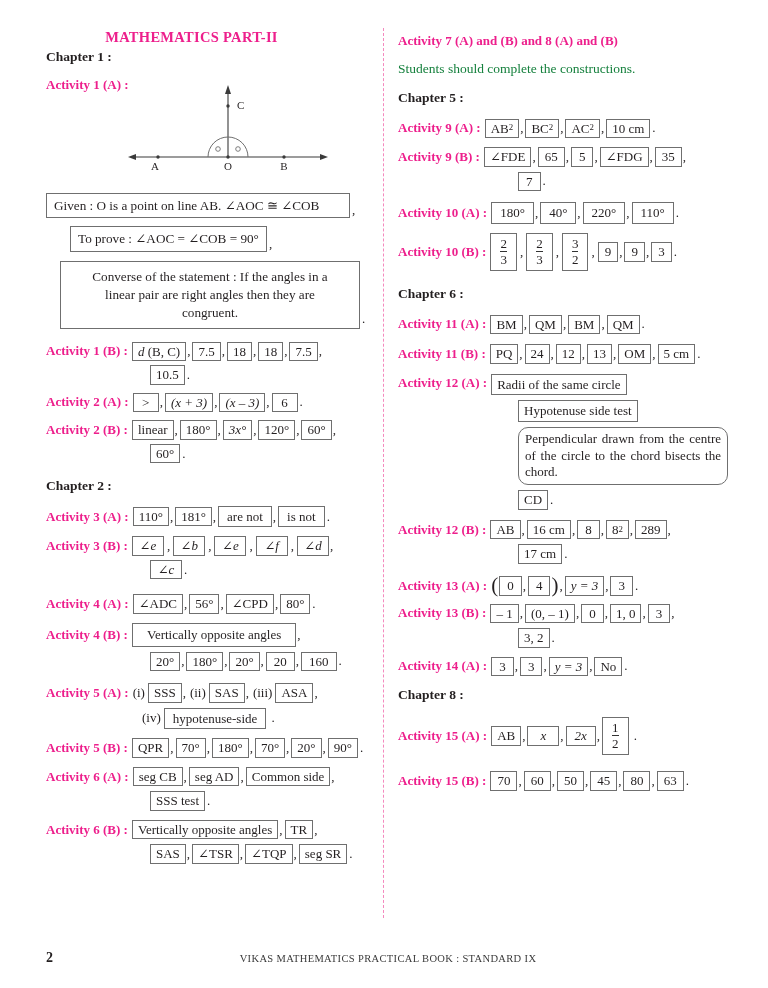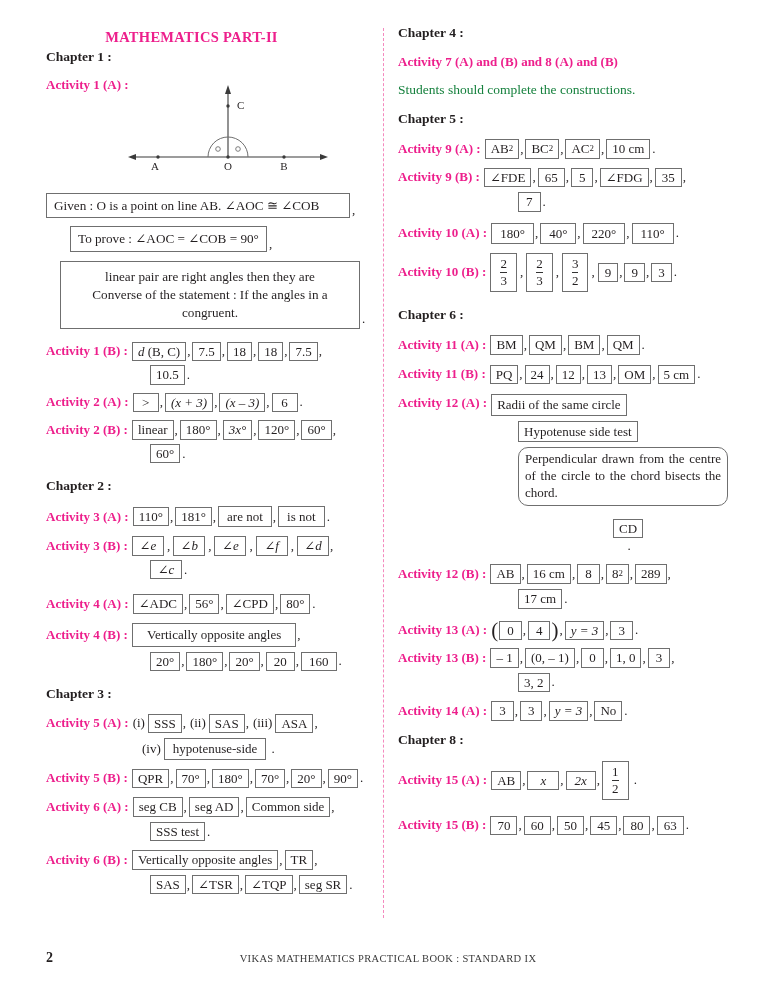--- a/index.html
+++ b/index.html
@@ -193,22 +193,22 @@
       <span class="term">,</span>
     </div>
 
     <div class="stmt-wrap" style="margin-top:8px; padding-left:24px;">
       <div class="stmt">To prove : ∠AOC = ∠COB = 90°</div>
       <span class="term">,</span>
     </div>
 
     <div class="stmt-wrap" style="margin-top:9px; padding-left:14px; align-items:flex-end;">
       <div class="stmt stmt-center" style="width:282px; padding:6px 8px;">
+        <div>Converse of the statement : If the angles in a</div>
         <div>linear pair are right angles then they are</div>
-        <div>Converse of the statement : If the angles in a</div>
         <div>congruent.</div>
       </div>
       <span class="term" style="padding-bottom:2px;">.</span>
     </div>
 
     <div class="arow" style="margin-top:13px;">
       <div class="cont">
         <span class="act-label">Activity 1 (B) :</span>
         <span class="seq" style="padding-left:4px;">
           <span class="bx"><span class="ital">d</span>&nbsp;(B, C)</span>
@@ -338,21 +338,20 @@
           <span class="sep">,</span>
         <span class="bx">20°</span>
           <span class="sep">,</span>
         <span class="bx" style="padding:0 7px;">20</span>
           <span class="sep">,</span>
         <span class="bx" style="padding:0 7px;">160</span>
           <span class="term">.</span>
       </div>
     </div>
 
-    <div class="chapter" style="margin-top:15px;">Chapter 3 :</div>
 
     <div class="arow" style="margin-top:12px;">
       <div class="cont">
         <span class="act-label">Activity 5 (A) :</span>
         <span class="seq" style="padding-left:4px;">
           <span class="pre">(i)</span>
           <span class="bx">SSS</span>
             <span class="sep">,</span>
           <span class="pre" style="padding-left:2px;">(ii)</span>
           <span class="bx">SAS</span>
@@ -426,21 +425,20 @@
           <span class="sep">,</span>
         <span class="bx">seg SR</span>
           <span class="term">.</span>
       </div>
     </div>
 
   </div>
 
   <div class="col col-right">
 
-    <div class="chapter" style="margin-top:5px;">Chapter 4 :</div>
 
     <div class="act-label" style="margin-top:13px;">Activity 7 (A) and (B) and 8 (A) and (B)</div>
 
     <div class="plain" style="margin-top:12px;">Students should complete the constructions.</div>
 
     <div class="chapter" style="margin-top:13px;">Chapter 5 :</div>
 
     <div class="arow" style="margin-top:13px;">
       <div class="cont">
         <span class="act-label">Activity 9 (A) :</span>
@@ -577,21 +575,21 @@
         <span style="padding-left:4px; display:inline-block;">
           <span class="bx" style="padding:1px 5px;">Radii of the same circle</span>
         </span>
       </div>
       <div class="cont indent-12" style="margin-top:5px;">
         <span class="bx" style="padding:1px 5px;">Hypotenuse side test</span>
       </div>
       <div class="cont indent-12" style="margin-top:5px;">
         <span class="bx blk" style="width:196px; padding:3px 6px; text-align:justify; line-height:1.3;border-radius:10px;">Perpendicular drawn from the centre of the circle to the chord bisects the chord.</span>
       </div>
-      <div class="cont indent-12" style="margin-top:13px;flex-direction:column;">
+      <div class="cont indent-12" style="margin-top:5px;">
         <span class="bx">CD</span>
           <span class="term">.</span>
       </div>
     </div>
 
     <div class="arow" style="margin-top:10px;">
       <div class="cont">
         <span class="act-label">Activity 12 (B) :</span>
         <span class="seq" style="padding-left:4px;">
           <span class="bx">AB</span>

